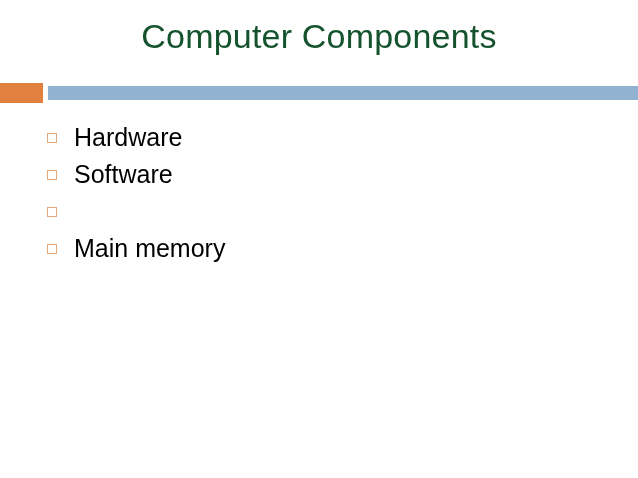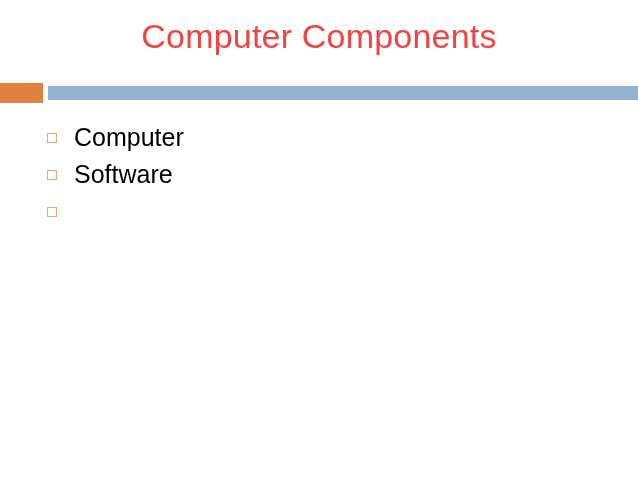--- a/index.html
+++ b/index.html
@@ -23,21 +23,21 @@
   .slide-title {
     position: absolute;
     left: 0;
     top: 14px;
     width: 638px;
     text-align: center;
     font-family: "Liberation Sans", sans-serif;
     font-size: 34px;
     line-height: 44px;
     font-weight: 400;
-    color: #ef4444;
+    color: #14532d;
     letter-spacing: 0.2px;
     white-space: nowrap;
   }
 
   
   .divider {
     position: absolute;
     left: 0;
     top: 83px;
     width: 638px;
@@ -103,28 +103,32 @@
 
   <div class="divider">
     <div class="divider-orange"></div>
     <div class="divider-blue"></div>
   </div>
 
   <ul class="bullet-list">
 
     <li class="bullet-item">
       <span class="bullet-marker"></span>
-      <span class="bullet-text">Computer</span>
+      <span class="bullet-text">Hardware</span>
     </li>
 
     <li class="bullet-item">
       <span class="bullet-marker"></span>
       <span class="bullet-text">Software</span>
     </li>
 
     <li class="bullet-item">
       <span class="bullet-marker"></span>
     </li>
 
+    <li class="bullet-item">
+      <span class="bullet-marker"></span>
+      <span class="bullet-text">Main memory</span>
+    </li>
 
   </ul>
 
 </div>
 
 </body></html>

